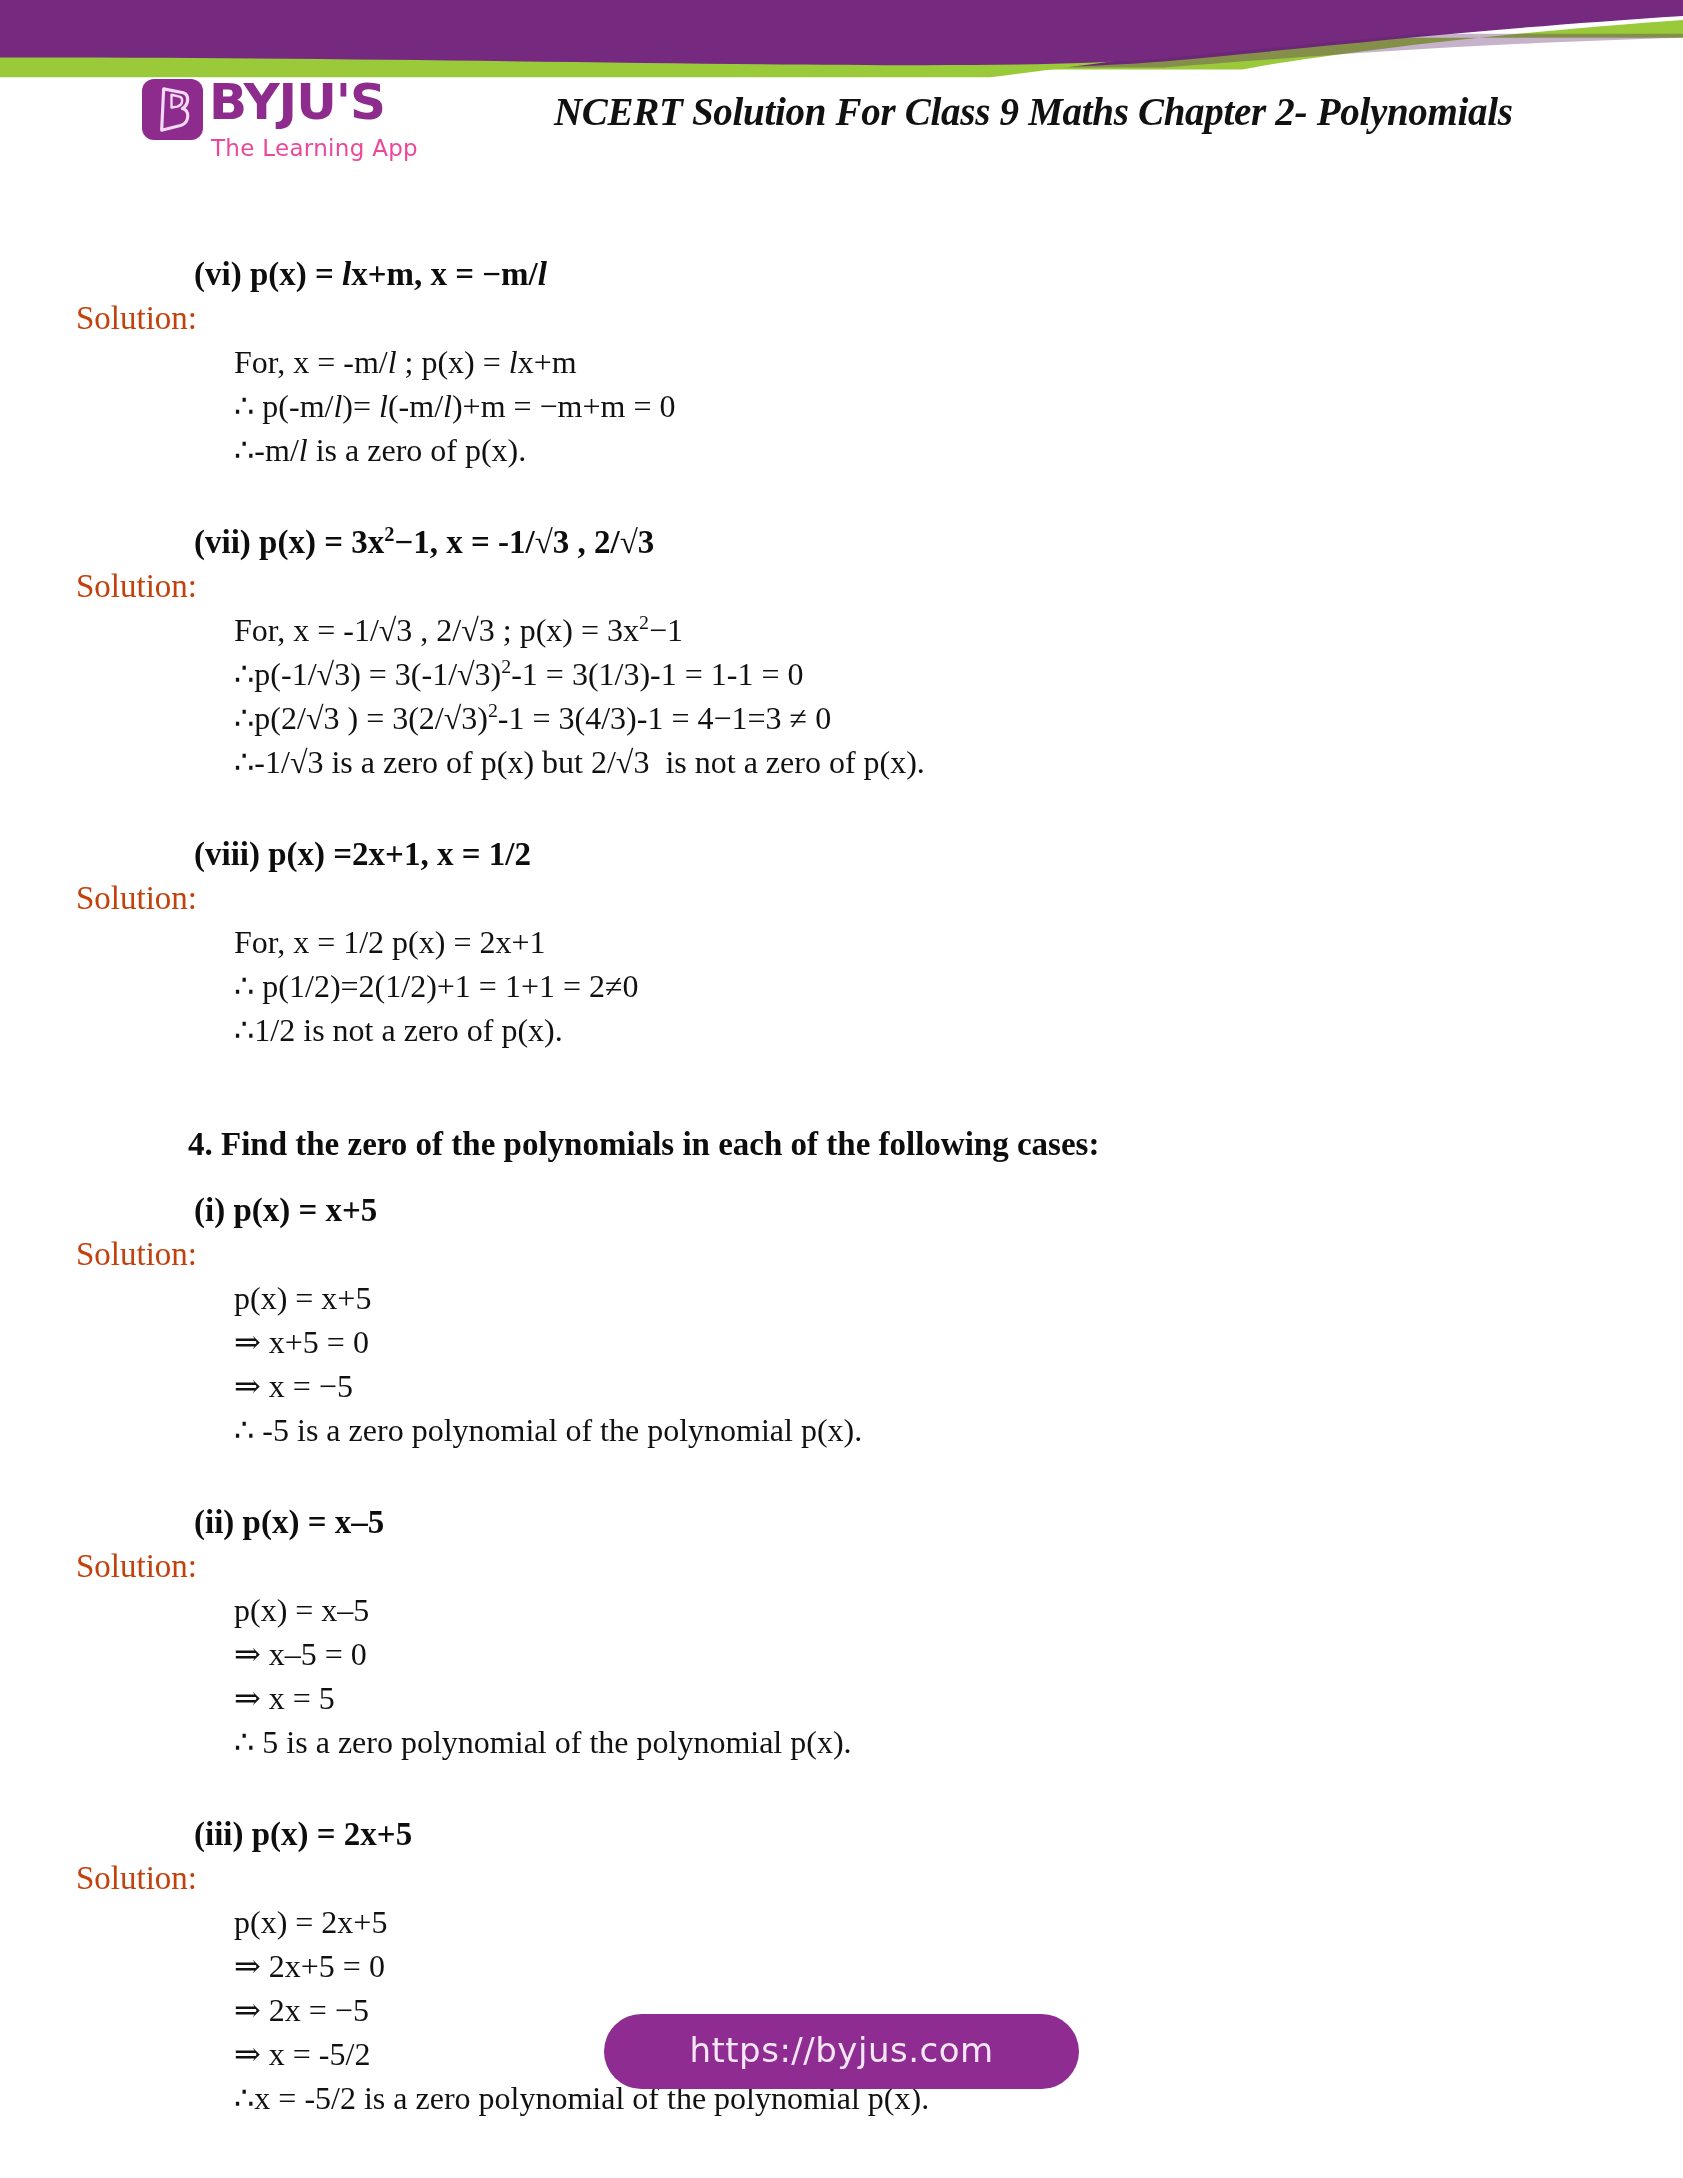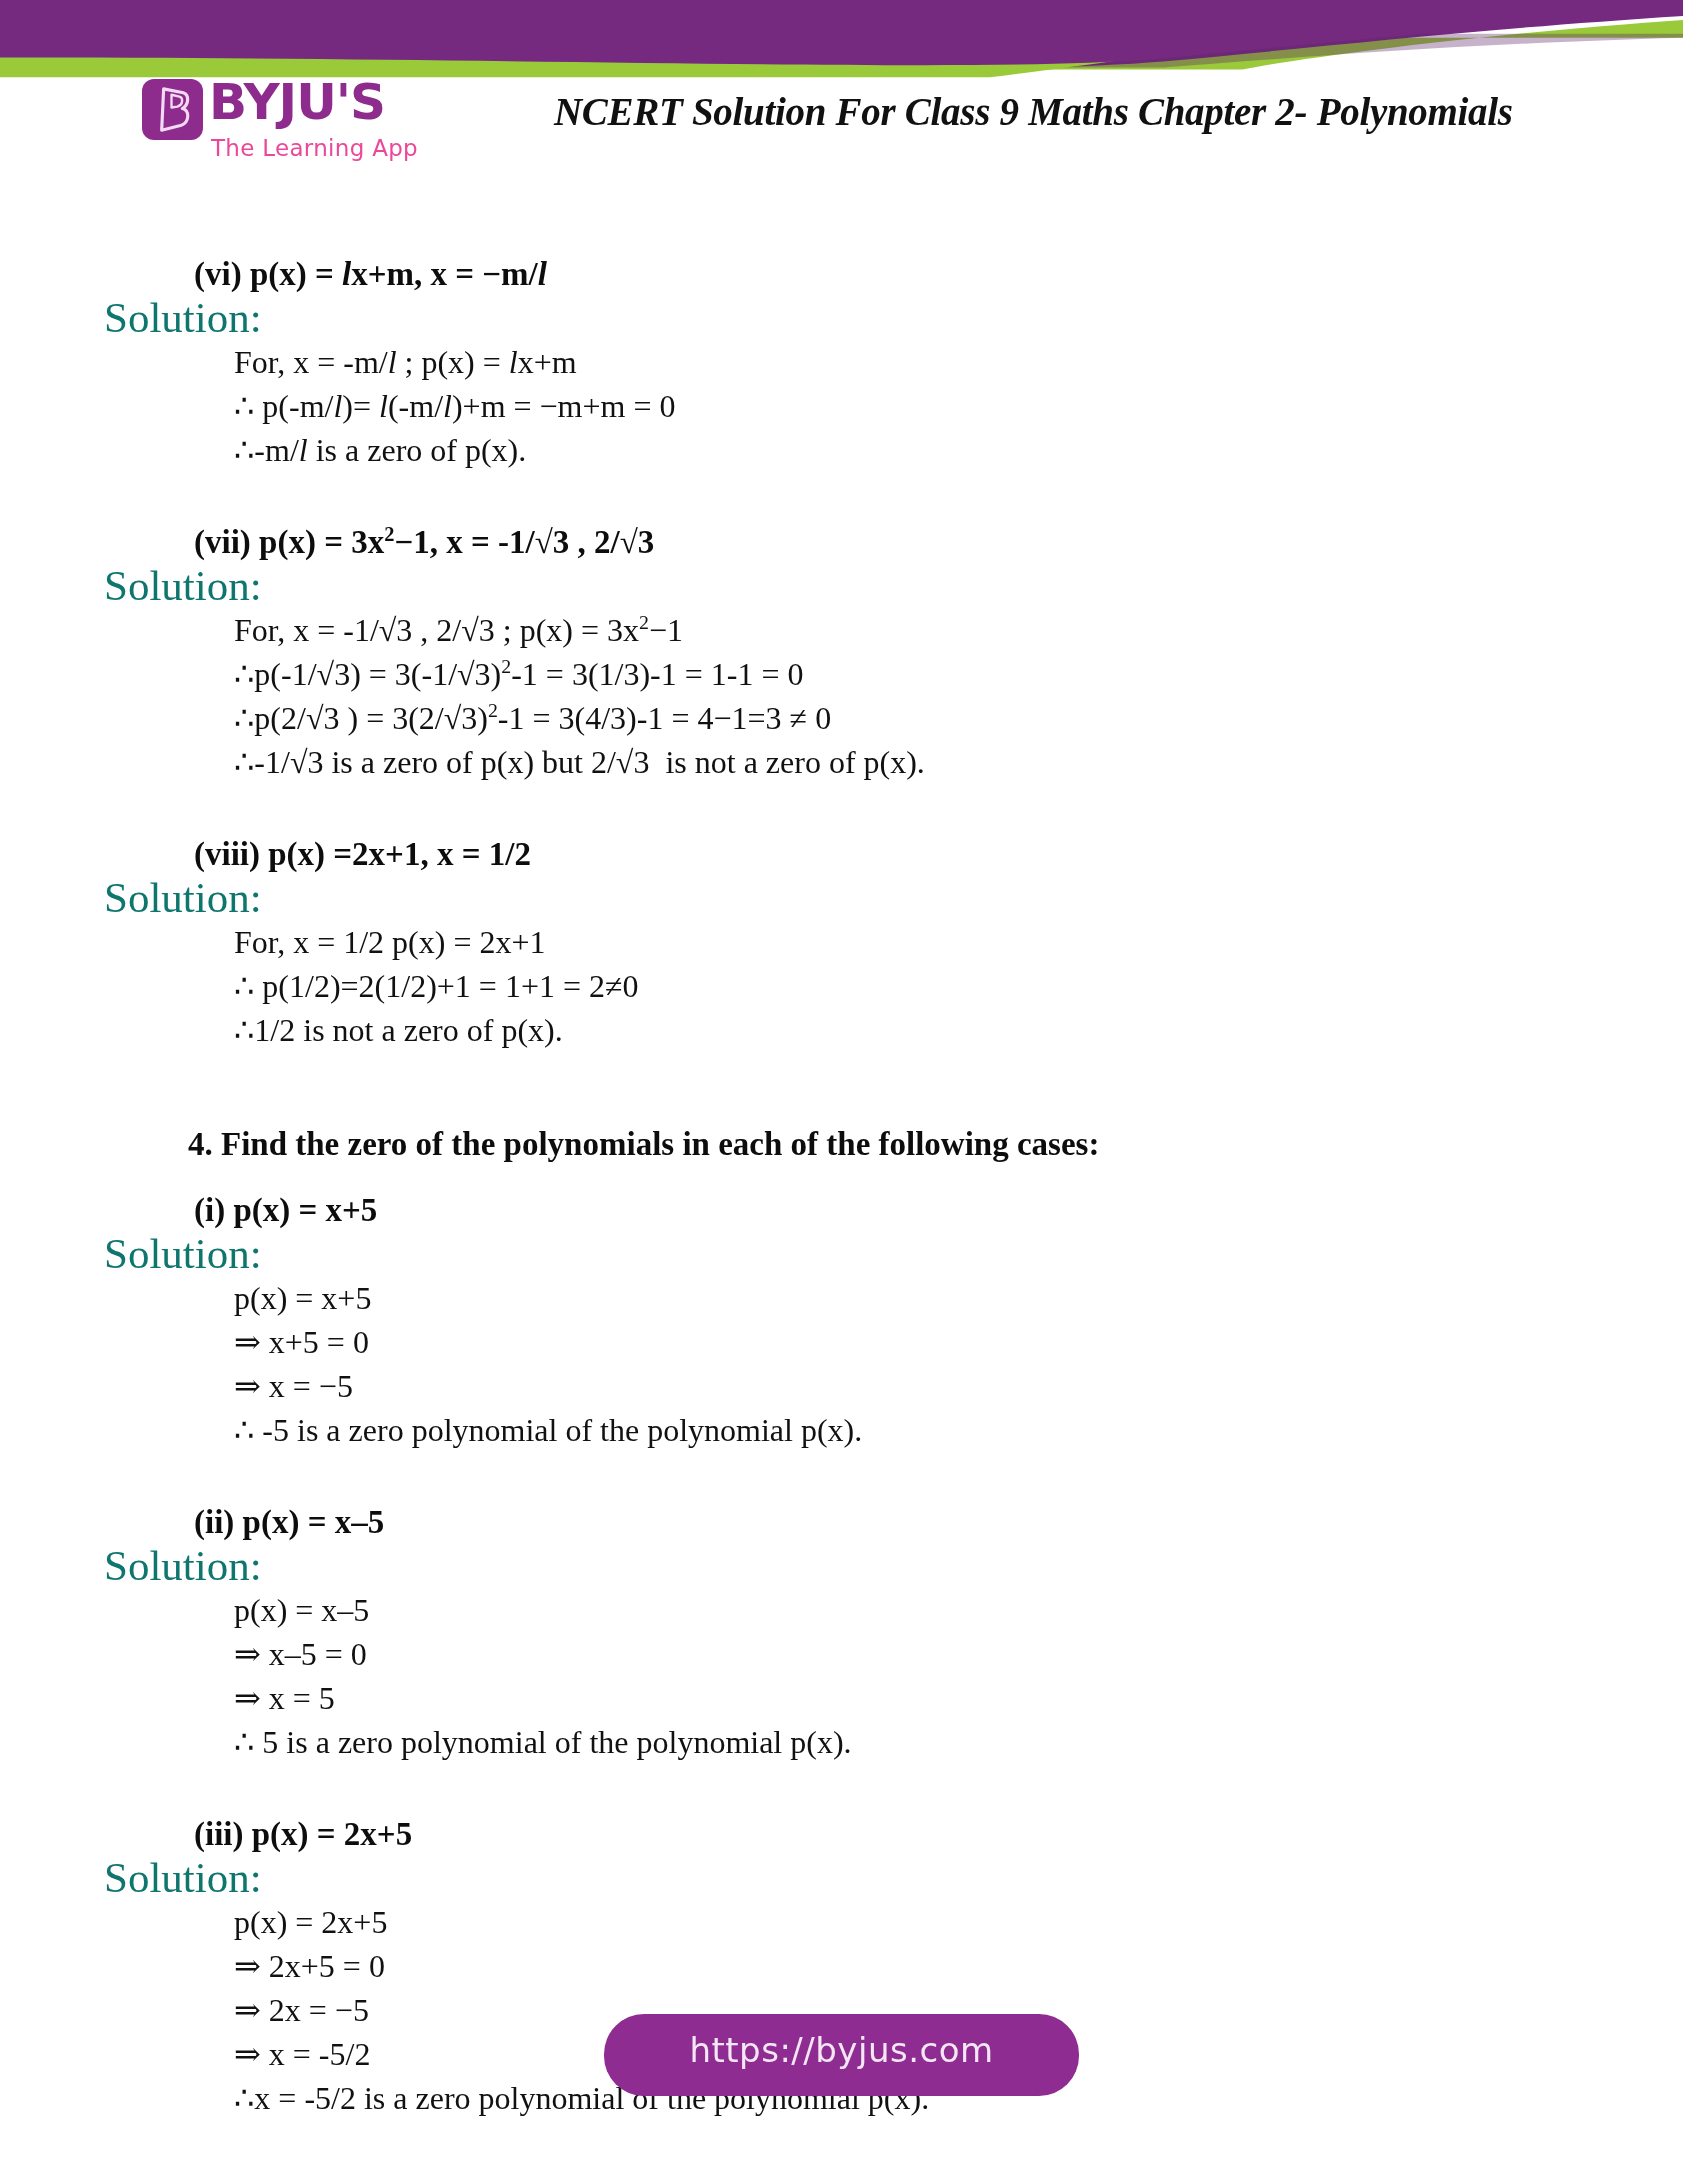--- a/index.html
+++ b/index.html
@@ -110,24 +110,24 @@
     font-size: 33px;
     line-height: 44px;
     margin-left: 194px;
     color: #0d0d0d;
     white-space: nowrap;
   }
   .q-head.numbered {
     margin-left: 188px;
   }
   .solution-label {
-    font-size: 43px;
+    font-size: 33px;
     line-height: 44px;
-    margin-left: 104px;
-    color: #0f766e;
+    margin-left: 76px;
+    color: #c2410c;
     white-space: nowrap;
   }
   .step {
     font-size: 32px;
     line-height: 44px;
     margin-left: 234px;
     color: #111111;
     white-space: nowrap;
   }
   .gap-lg { height: 48px; }
@@ -144,21 +144,21 @@
     width: 1683px;
     text-align: center;
   }
   .footer-button {
     display: inline-block;
     background: #8E2C91;
     color: #f4e6f4;
     font-family: "DejaVu Sans", sans-serif;
     font-size: 34px;
     letter-spacing: 0.5px;
-    padding: 16px 0 26px 0;
+    padding: 16px 0 19px 0;
     width: 475px;
     border-radius: 40px;
     text-decoration: none;
   }
 </style>
 </head>
 <body>
 
 <div class="header-banner">
   <svg width="1683" height="119" viewBox="0 0 1700 120" xmlns="http://www.w3.org/2000/svg">

